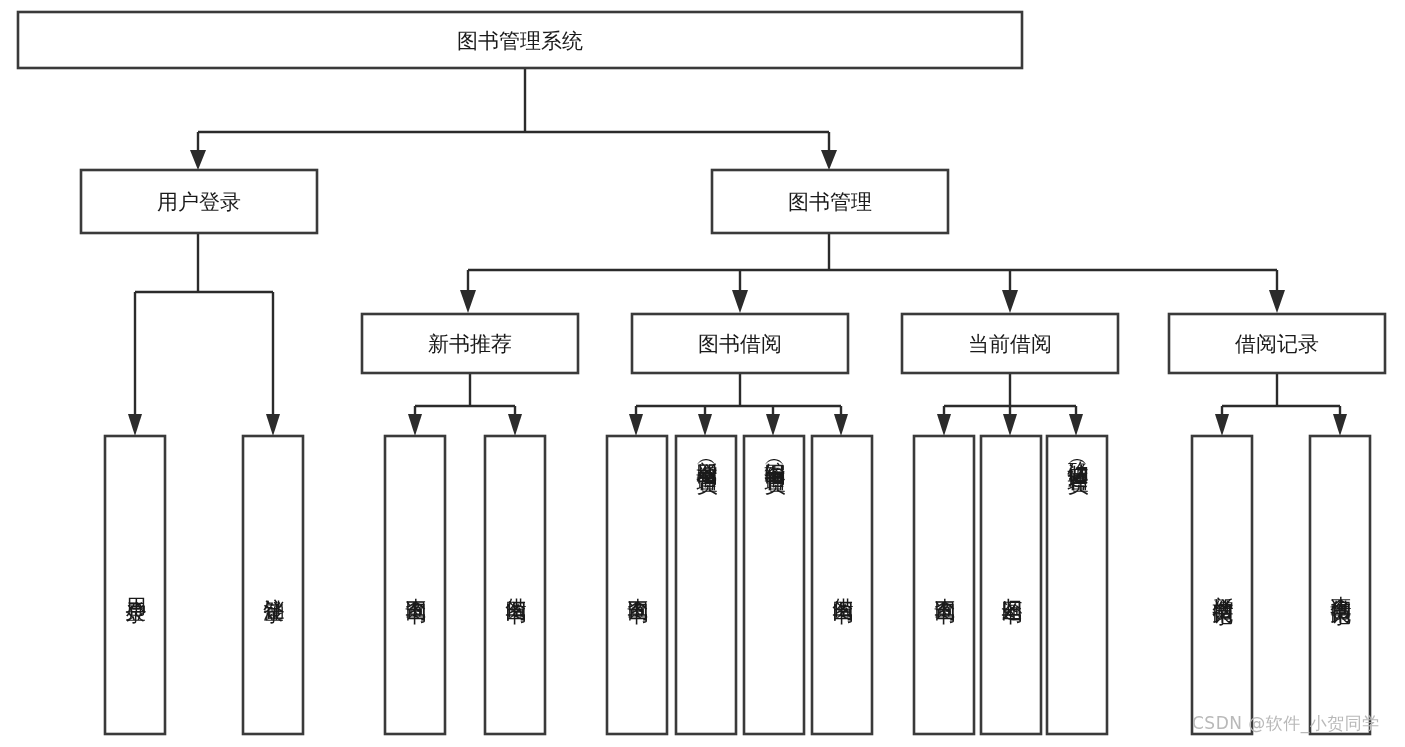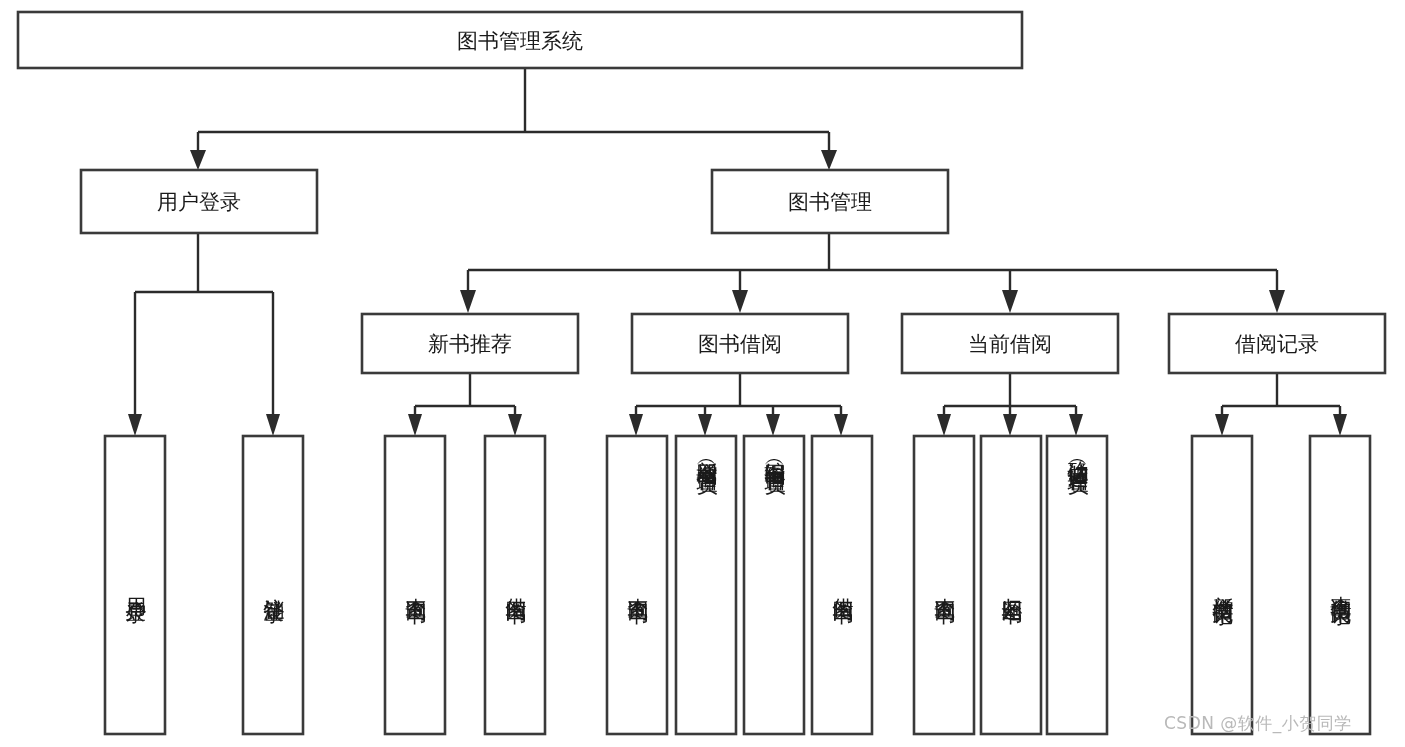--- a/index.html
+++ b/index.html
@@ -67,21 +67,21 @@
     display: flex;
     justify-content: center;
     align-items: center;
     pointer-events: none;
   }
   .vlabel-wrap.top-align {
     align-items: flex-start;
   }
   .watermark {
     position: absolute;
-    left: 1164px;
+    left: 1192px;
     top: 712px;
     font-family: "DejaVu Sans", "Liberation Sans", sans-serif;
     font-size: 17px;
     color: #b9b9b9;
     white-space: nowrap;
     letter-spacing: 0.5px;
   }
 </style>
 </head>
 <body>

